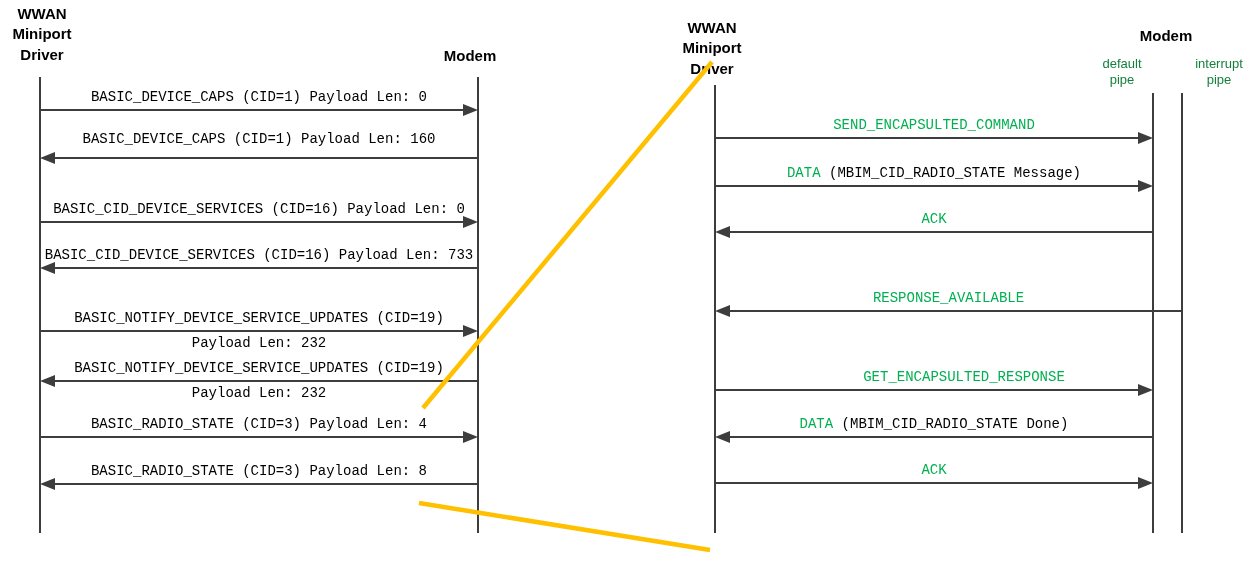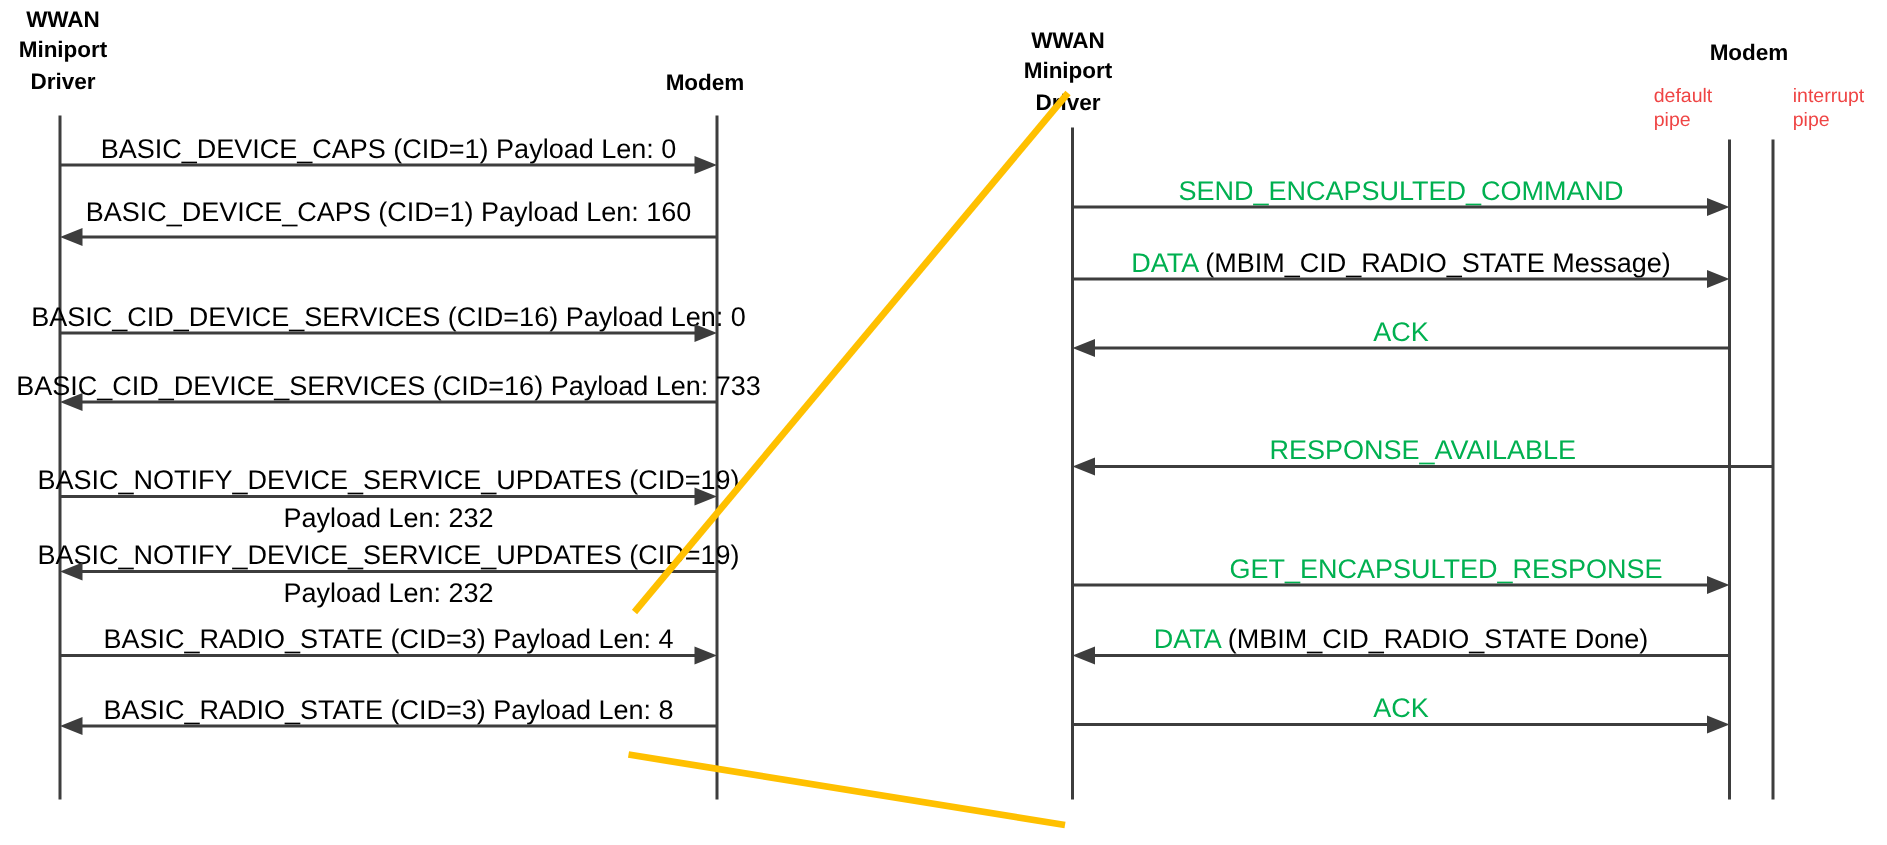--- a/index.html
+++ b/index.html
@@ -6,27 +6,27 @@
   .stage{
     position:relative;width:1258px;height:563px;background:#ffffff;
     font-family:"Liberation Sans",sans-serif;color:#000;overflow:hidden;
     --line:#3d3d3d;--green:#00B050;--orange:#FFC000;
   }
   .hdr{
     position:absolute;transform:translateX(-50%);text-align:center;
     font-weight:bold;font-size:15px;line-height:1.35;white-space:nowrap;color:#000;
   }
   .pipe-label{
-    position:absolute;transform:translateX(-50%);text-align:left;
-    font-size:13px;line-height:1.25;white-space:nowrap;color:#ef4444;
+    position:absolute;transform:translateX(-50%);text-align:center;
+    font-size:13px;line-height:1.25;white-space:nowrap;color:#15803d;
   }
   .lifeline{position:absolute;width:2px;background:var(--line);}
   .msg-label{
-    position:absolute;transform:translateX(-50%);font-size:18px;
-    line-height:1.1;white-space:nowrap;color:#000;
+    position:absolute;transform:translateX(-50%);font-size:14px;
+    line-height:1.1;white-space:nowrap;color:#000;font-family:Liberation Mono, monospace;
   }
   .msg-line{position:absolute;height:2px;background:var(--line);}
   .head{position:absolute;width:0;height:0;border-top:6px solid transparent;border-bottom:6px solid transparent;}
   .head.r{border-left:15px solid var(--line);}
   .head.l{border-right:15px solid var(--line);}
   .green{color:var(--green);}
   .caption{
     position:absolute;transform:translateX(-50%);font-weight:bold;
     font-size:16px;white-space:nowrap;color:#000;
   }

